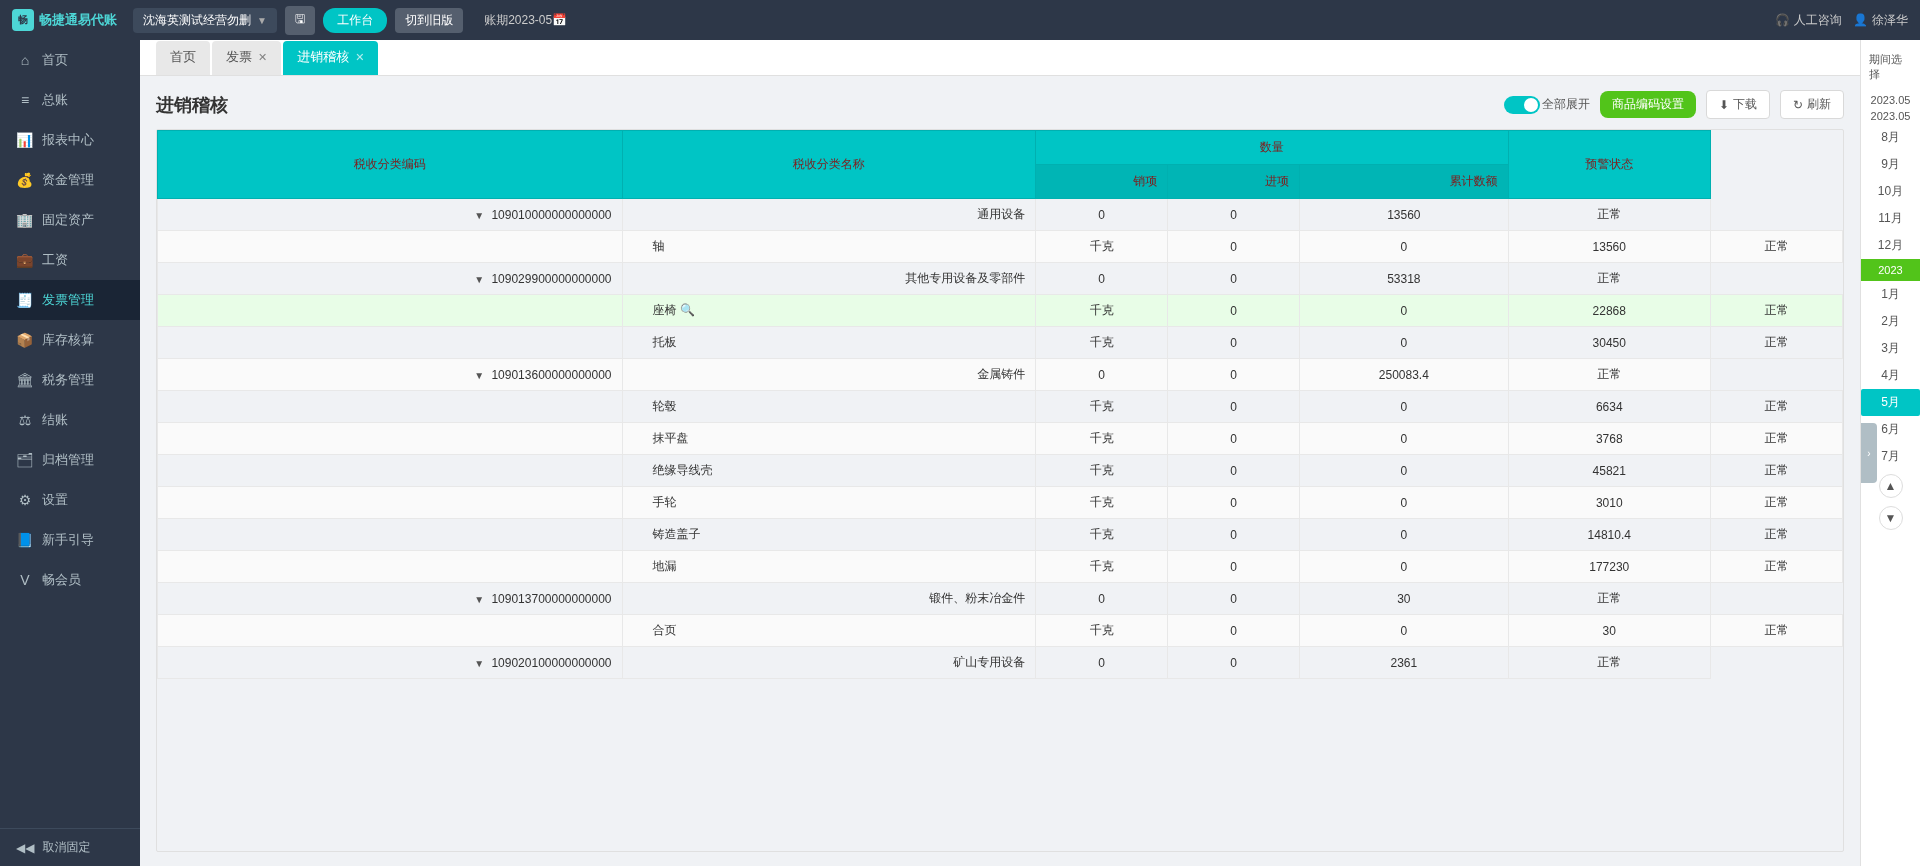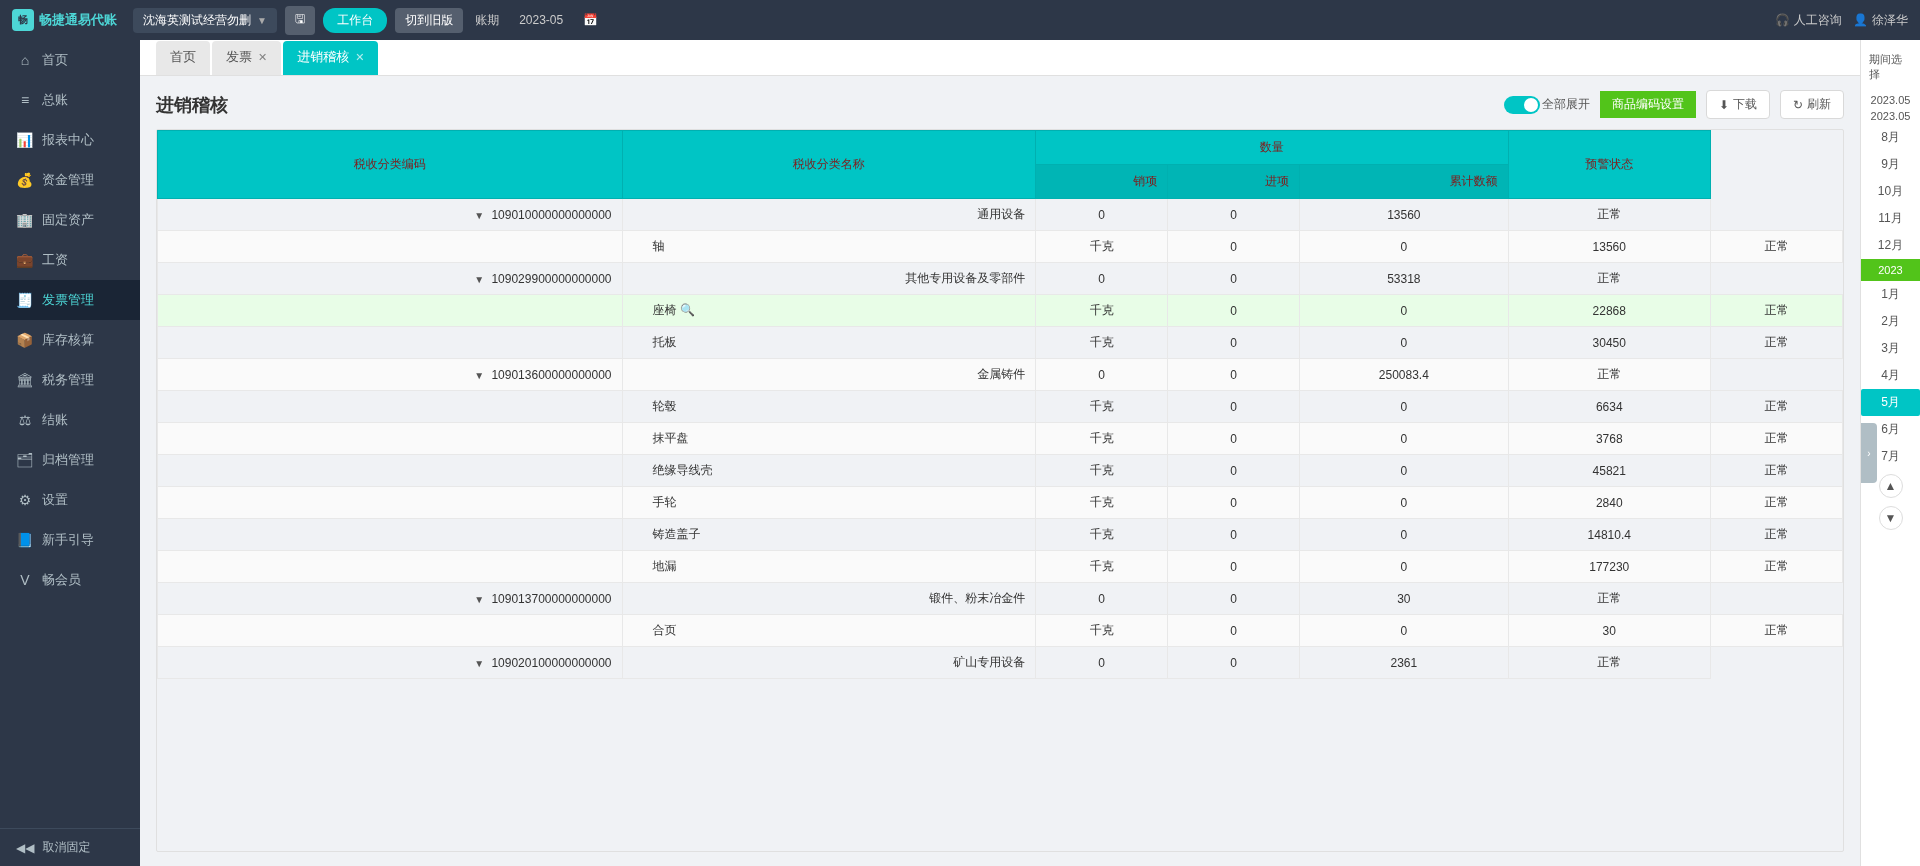--- a/index.html
+++ b/index.html
@@ -62,22 +62,22 @@
       border: none;
       border-radius: 12px;
       color: #fff;
       padding: 4px 14px;
       font-size: 12px;
       cursor: pointer;
     }
     .top-bar-period {
       color: #ccc;
       font-size: 12px;
-      margin-left: 4px;
-      display: flex; align-items: center; gap: 20px;
+      margin-left: 13px;
+      display: flex; align-items: center; gap: 0;
     }
     .top-bar-right {
       margin-left: auto;
       display: flex;
       align-items: center;
       gap: 12px;
       color: #ccc;
       font-size: 12px;
     }
 
@@ -210,21 +210,21 @@
       content: '';
       position: absolute;
       right: 2px; top: 2px;
       width: 14px; height: 14px;
       background: white;
       border-radius: 50%;
     }
     .btn-green {
       background: #52c41a;
       border: none;
-      border-radius: 0;
+      border-radius: 8px;
       color: #fff;
       padding: 5px 12px;
       font-size: 12px;
       cursor: pointer;
     }
     .btn-outline {
       background: #fff;
       border: 1px solid #d9d9d9;
       border-radius: 4px;
       color: #555;
@@ -586,21 +586,21 @@
       <td>0</td>
       <td>45821</td>
       <td>正常</td>
     </tr>
               <tr>
       <td></td>
       <td class="indent">手轮</td>
       <td>千克</td>
       <td>0</td>
       <td>0</td>
-      <td>2840</td>
+      <td>3010</td>
       <td>正常</td>
     </tr>
               <tr>
       <td></td>
       <td class="indent">铸造盖子</td>
       <td>千克</td>
       <td>0</td>
       <td>0</td>
       <td>14810.4</td>
       <td>正常</td>

